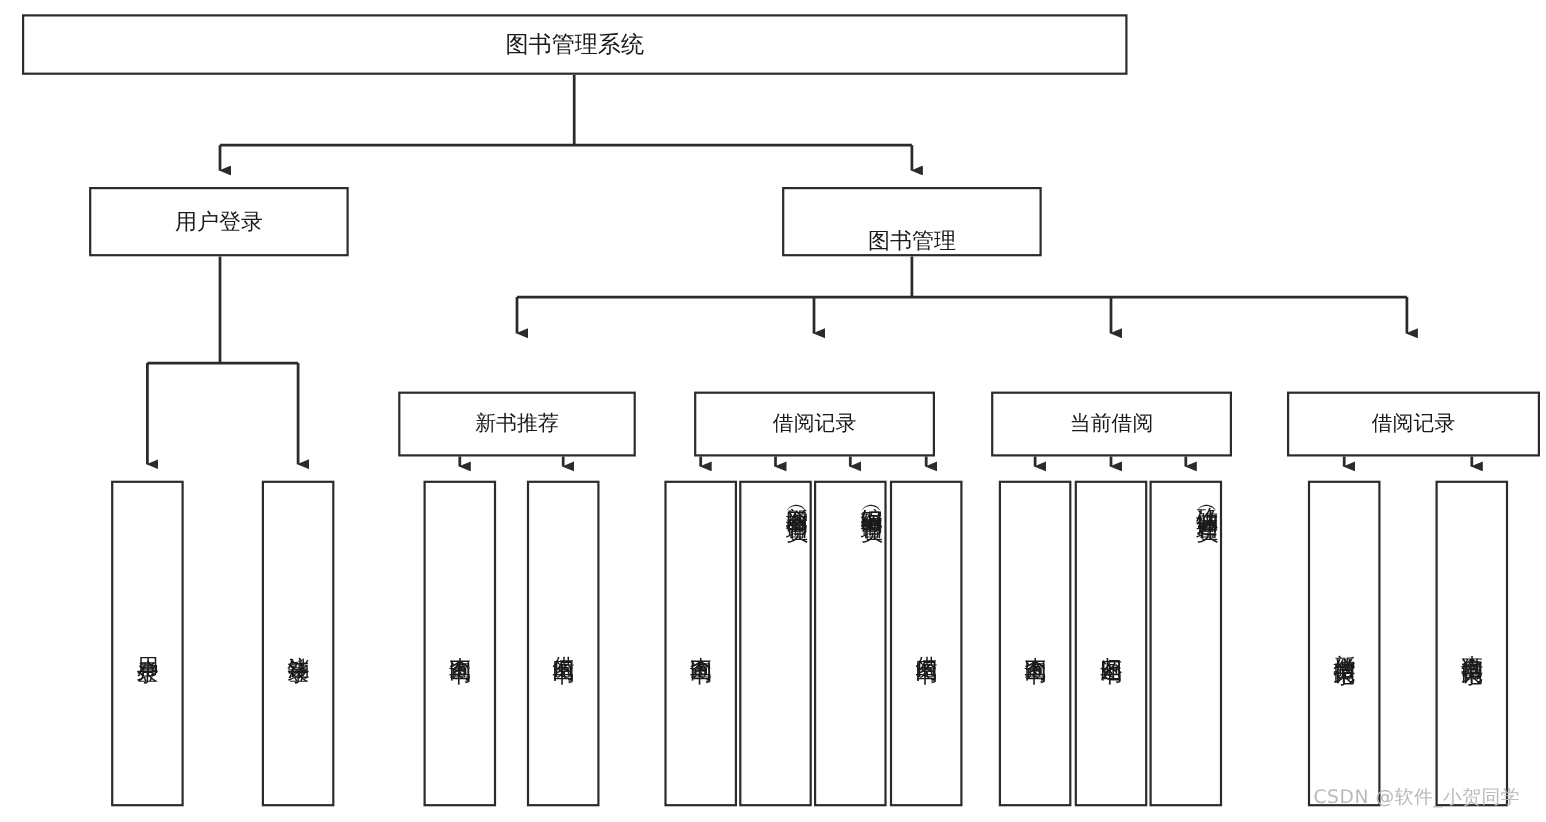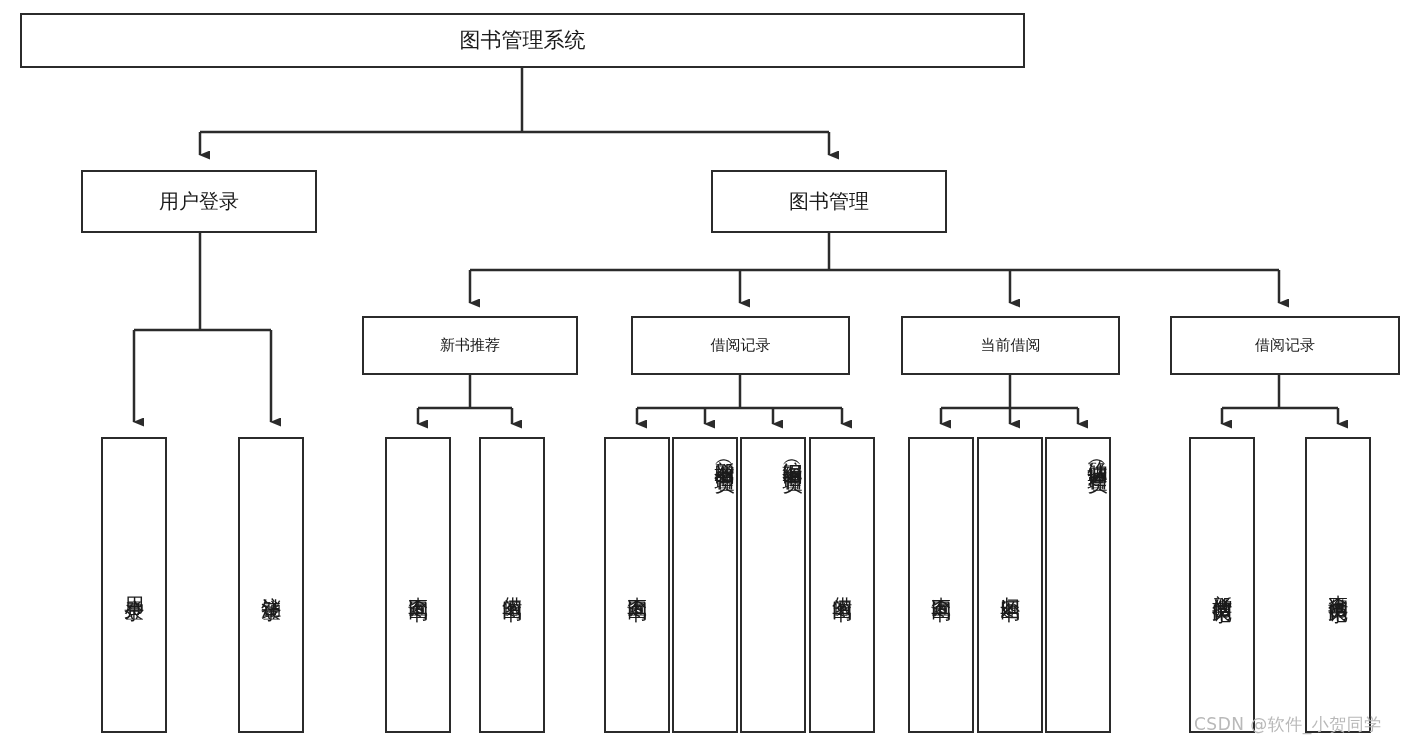--- a/index.html
+++ b/index.html
@@ -20,21 +20,21 @@
     border:2px solid #2b2b2b;
     display:flex;
     align-items:center;
     justify-content:center;
     color:#1a1a1a;
     line-height:1.18;
     text-align:center;
   }
   .node.root{font-size:21px;}
   .node.lvl1{font-size:20px;}
-  .node.lvl2{font-size:15px;}
+  .node.lvl2{font-size:19px;margin-top:40px;}
   .node.leaf{
     font-size:20px;
     writing-mode:vertical-rl;
     text-orientation:upright;
     letter-spacing:2px;
     padding-top:6px;
     padding-bottom:6px;
     align-items:center;
     justify-content:center;
     white-space:nowrap;
@@ -108,21 +108,21 @@
     </g>
   </svg>
 
   <div class="node root" style="left:20px;top:13px;width:1005px;height:55px;text-align:right;">
     <span>图书管理系统</span>
   </div>
 
   <div class="node lvl1" style="left:81px;top:170px;width:236px;height:63px;">
     <span>用户登录</span>
   </div>
-  <div class="node lvl1" style="left:711px;top:170px;width:236px;height:63px;">
+  <div class="node lvl1" style="left:711px;top:170px;width:236px;height:63px;align-items:flex-end;">
     <span>图书管理</span>
   </div>
 
   <div class="node lvl2" style="left:362px;top:316px;width:216px;height:59px;">
     <span>新书推荐</span>
   </div>
   <div class="node lvl2" style="left:631px;top:316px;width:219px;height:59px;">
     <span>借阅记录</span>
   </div>
   <div class="node lvl2" style="left:901px;top:316px;width:219px;height:59px;">

